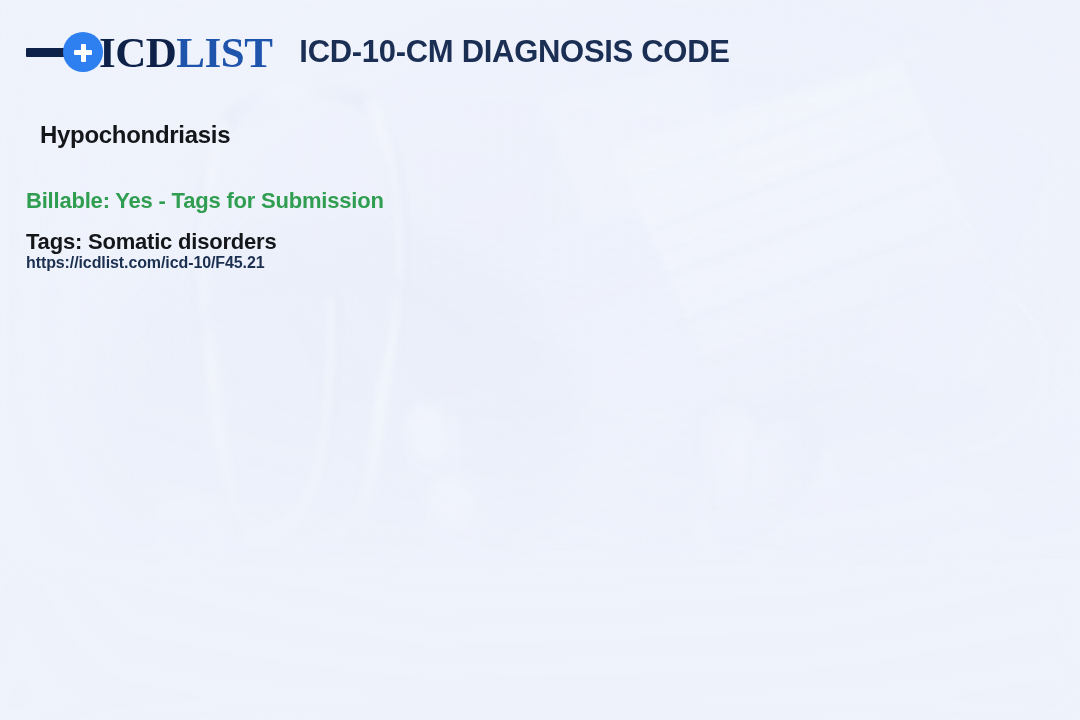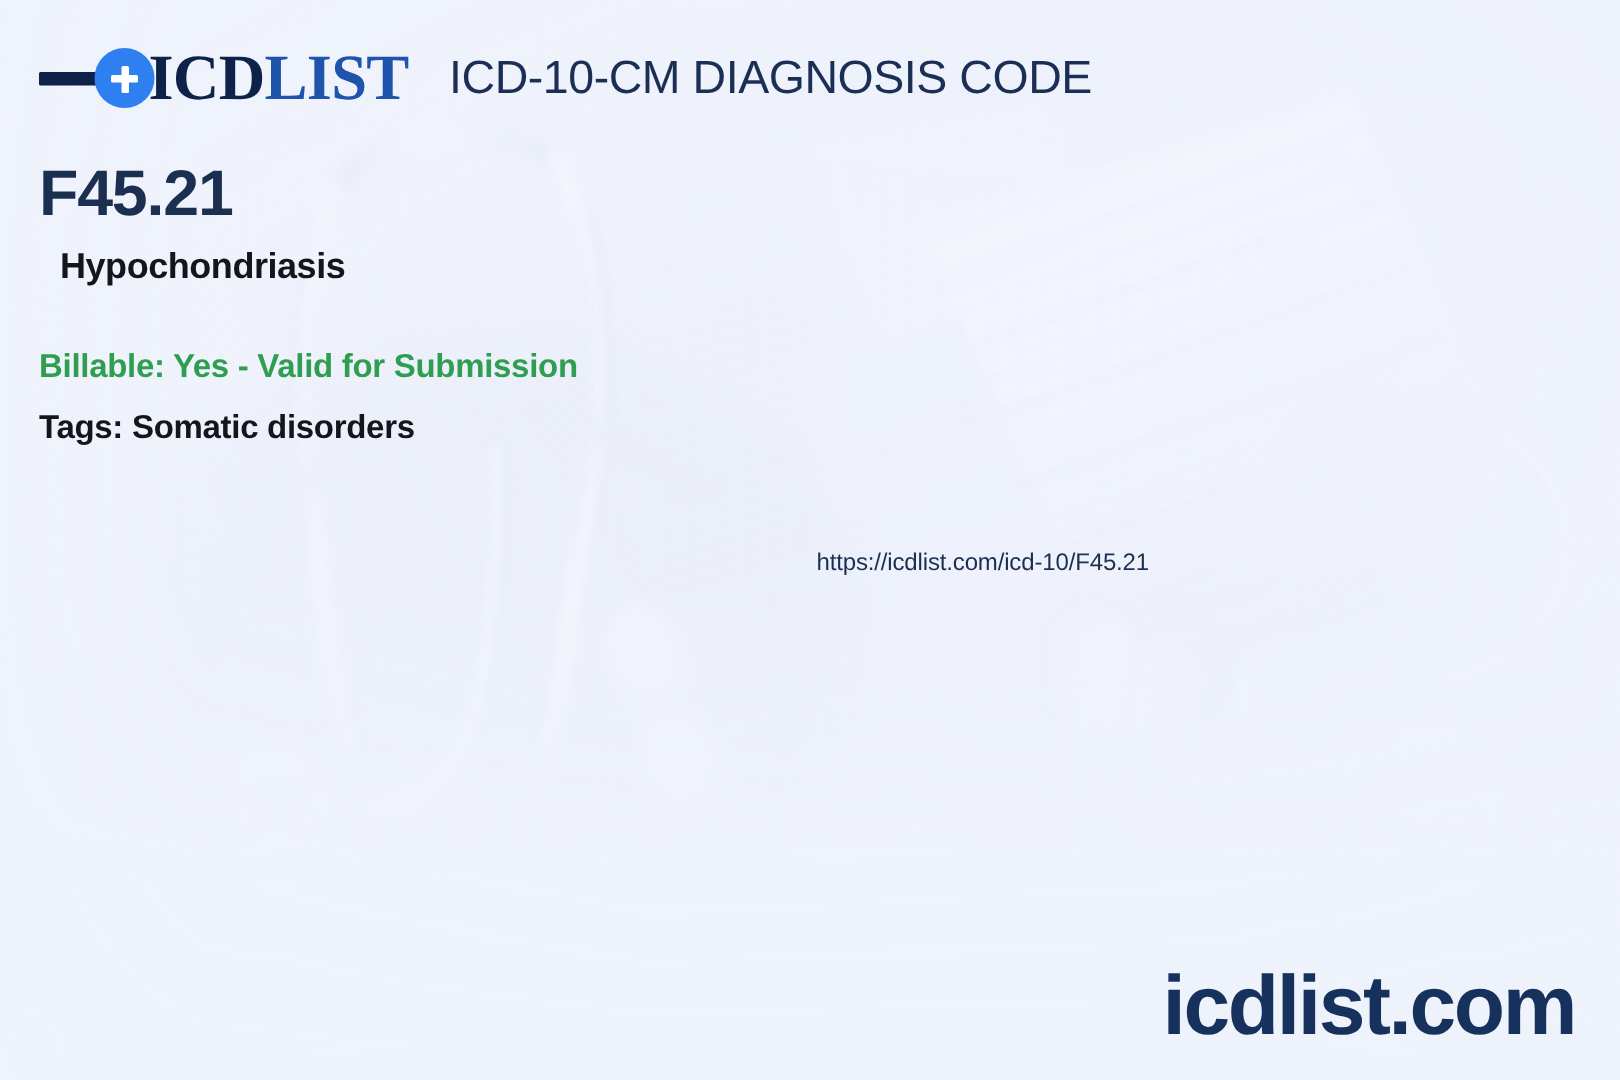--- a/index.html
+++ b/index.html
@@ -99,21 +99,21 @@
     white-space: nowrap;
     position: relative;
     z-index: 1;
   }
   .logo-icd  { color: #0d2149; }
   .logo-list { color: #1f54ad; }
 
   #header-title {
     margin-left: 27px;
     font-family: "Liberation Sans", sans-serif;
-    font-weight: normal;
+    font-weight: bold;
     font-size: 31px;
     letter-spacing: -0.3px;
     color: #1b2f54;
     white-space: nowrap;
   }
 
   
   #content {
     position: absolute;
     left: 26px;
@@ -146,27 +146,25 @@
   }
   #tags {
     margin-top: 16px;
     font-size: 22px;
     font-weight: bold;
     color: #14161a;
     letter-spacing: -0.2px;
     line-height: 1.1;
   }
   #url {
-    margin-top: 70px;
     font-size: 16px;
-    font-weight: normal;
+    font-weight: bold;
     color: #1b3050;
     letter-spacing: -0.1px;
     line-height: 1.1;
-    text-align: right;
   }
 
   
   #watermark {
     position: absolute;
     right: 30px;
     bottom: 22px;
     font-family: "Liberation Sans", sans-serif;
     font-weight: bold;
     font-size: 56px;
@@ -330,22 +328,20 @@
       <span class="logo-dash"></span>
       <span class="logo-plus"></span>
       <span class="logo-word">
         <span class="logo-icd">ICD</span><span class="logo-list">LIST</span>
       </span>
     </div>
     <div id="header-title">ICD-10-CM DIAGNOSIS CODE</div>
   </div>
 
   <div id="content">
-    <div id="code">F45.21</div>
     <div id="description">Hypochondriasis</div>
-    <div id="billable">Billable: Yes - Valid for Submission</div>
+    <div id="billable">Billable: Yes - Tags for Submission</div>
     <div id="tags">Tags: Somatic disorders</div>
     <div id="url">https://icdlist.com/icd-10/F45.21</div>
   </div>
 
-  <div id="watermark">icdlist.com</div>
 
 </div>
 
 </body></html>

